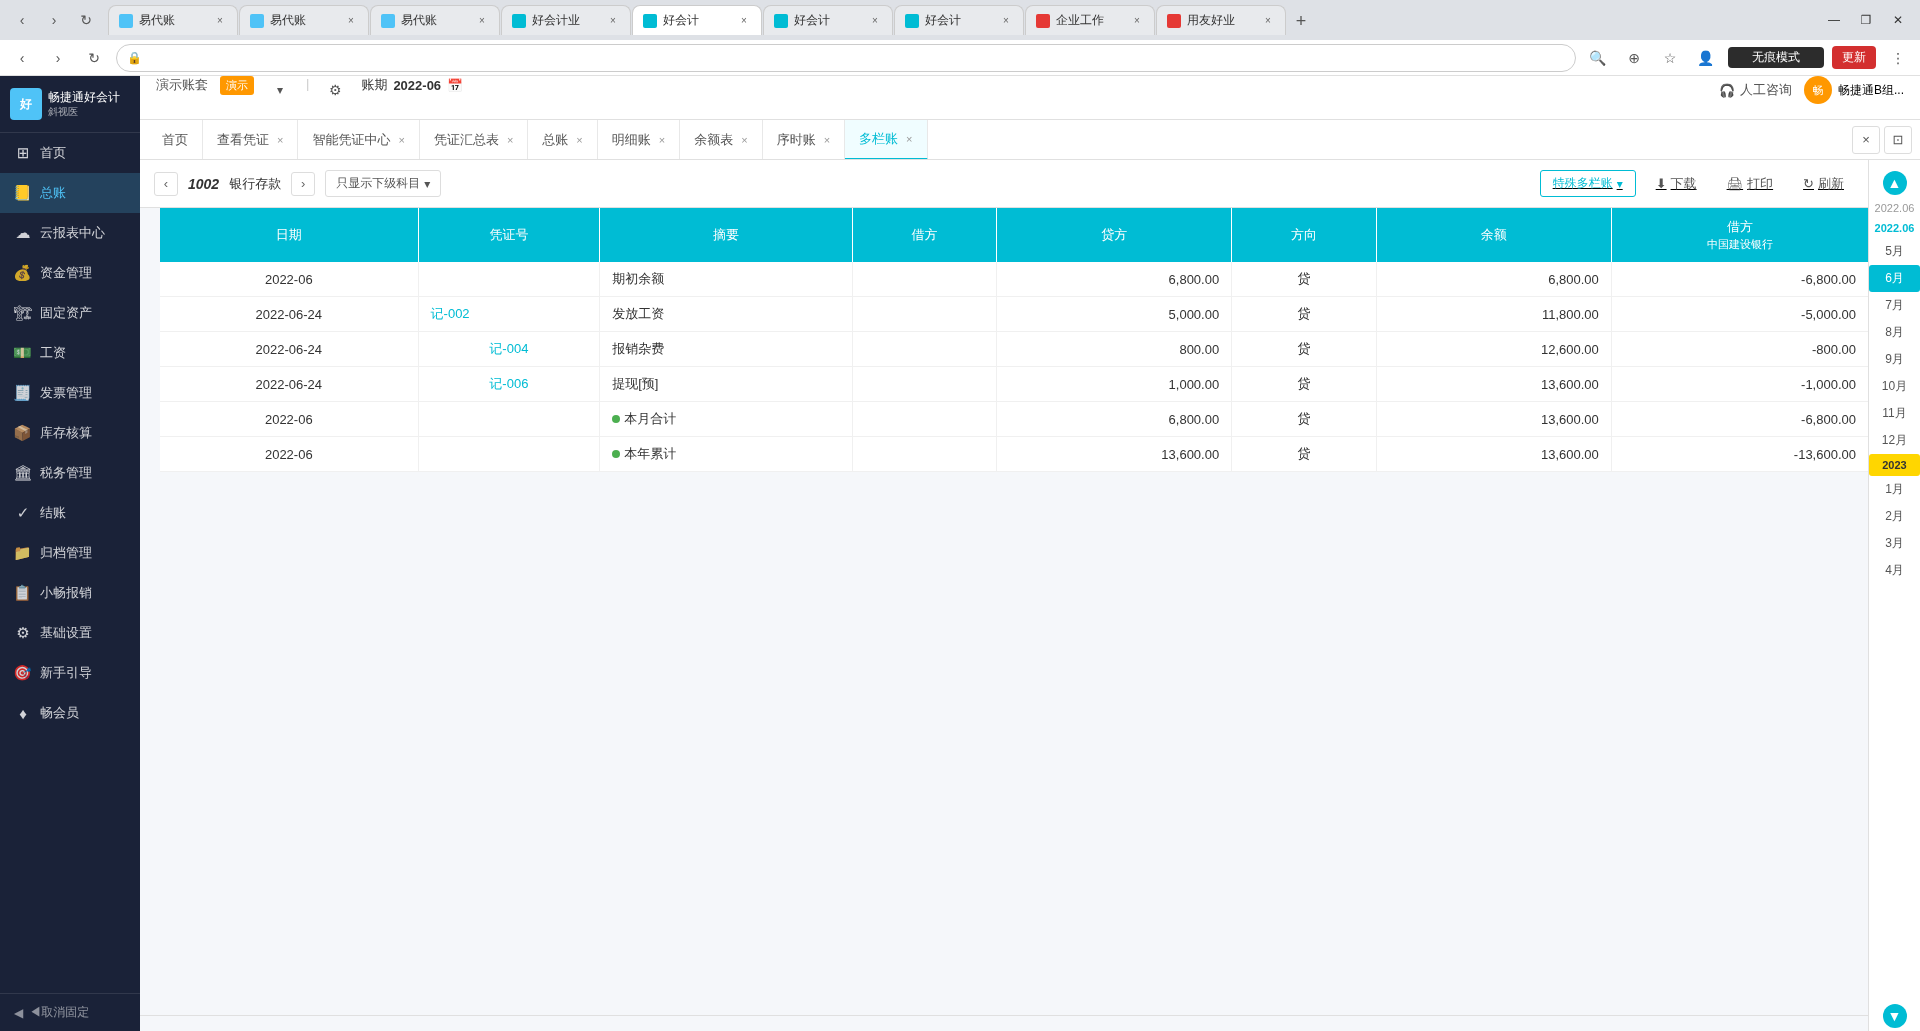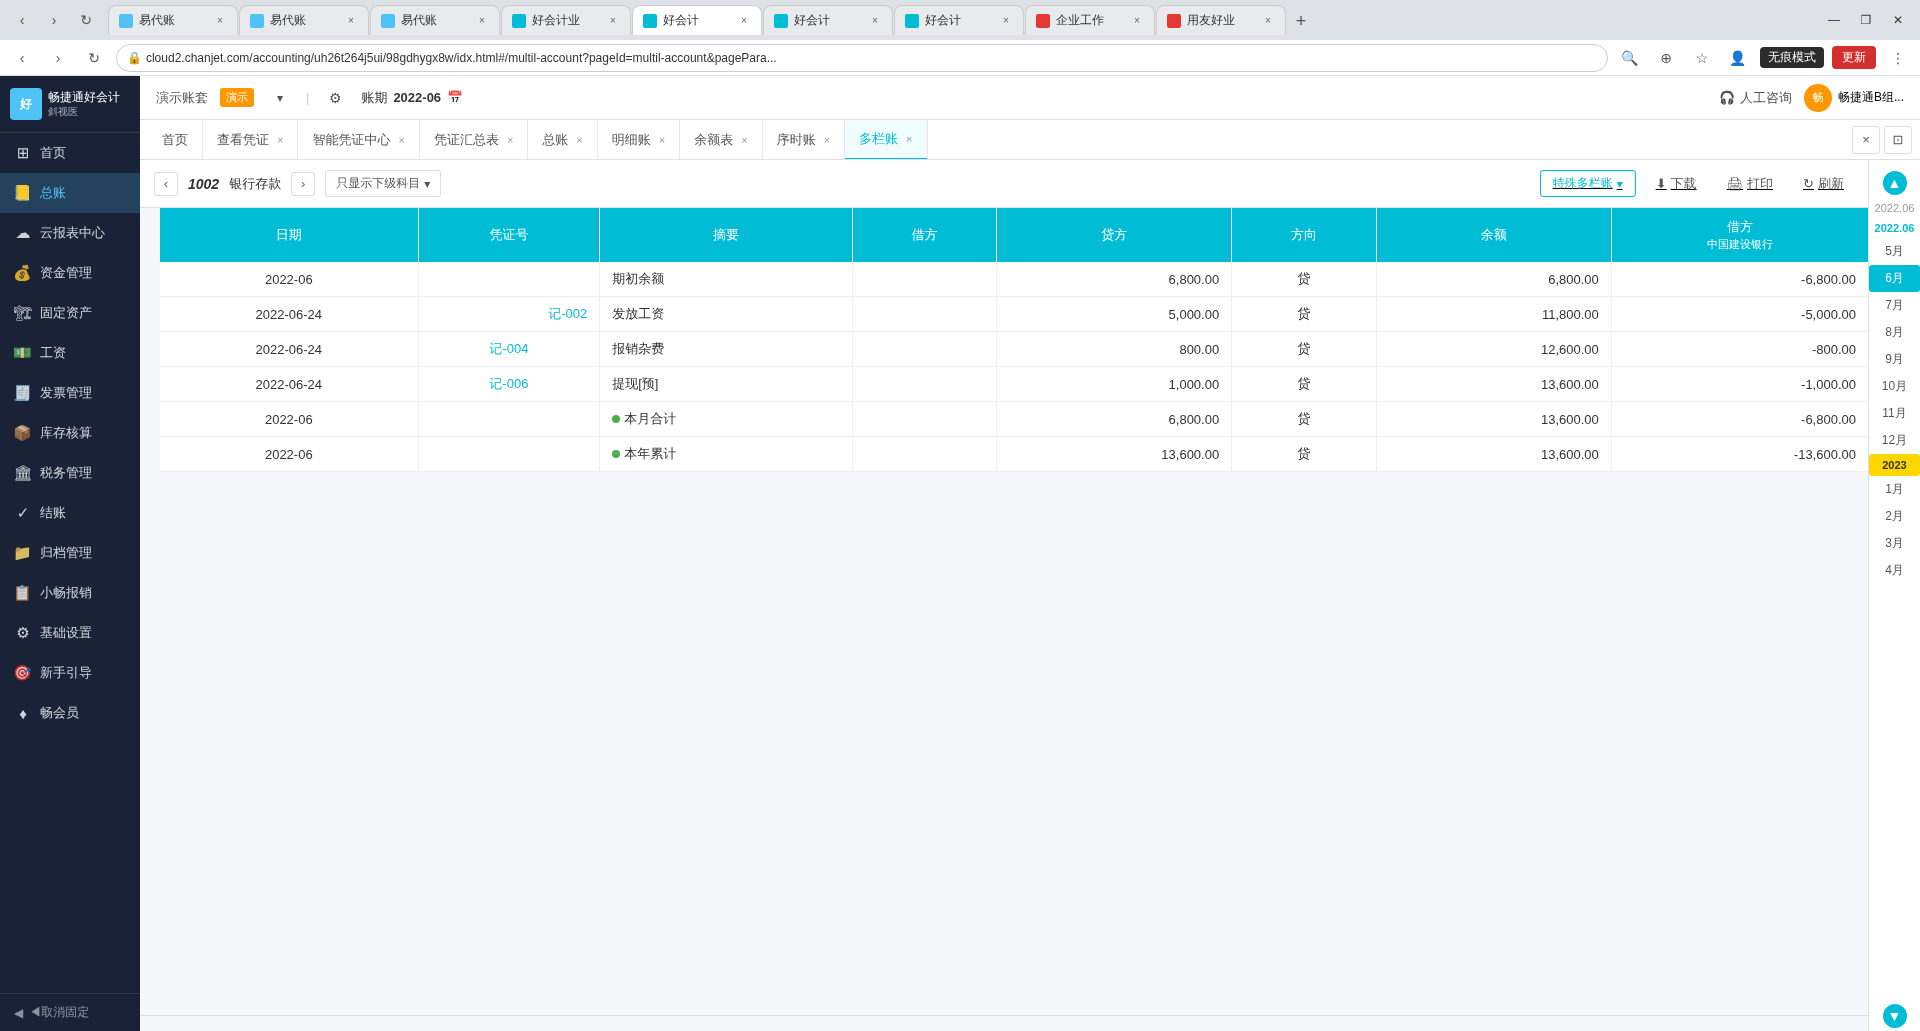--- a/index.html
+++ b/index.html
@@ -8,21 +8,21 @@
     
     .browser-chrome { background: #dee1e6; height: 40px; display: flex; align-items: center; padding: 0 8px; gap: 0; }
     .tab { display: flex; align-items: center; height: 30px; padding: 0 10px; background: #e8eaed; border-radius: 8px 8px 0 0; font-size: 12px; color: #333; gap: 6px; min-width: 130px; position: relative; cursor: pointer; border: 1px solid #ccc; border-bottom: none; }
     .tab.active { background: #fff; z-index: 2; }
     .tab-icon { width: 14px; height: 14px; border-radius: 2px; display: inline-block; flex-shrink: 0; }
     .tab-close { width: 14px; height: 14px; display: flex; align-items: center; justify-content: center; border-radius: 50%; margin-left: auto; font-size: 10px; color: #666; cursor: pointer; }
     .tab-new { width: 28px; height: 28px; display: flex; align-items: center; justify-content: center; border-radius: 50%; cursor: pointer; font-size: 18px; color: #555; }
     .browser-controls { display: flex; align-items: center; gap: 4px; margin-right: 8px; }
     .browser-controls .btn { width: 28px; height: 28px; display: flex; align-items: center; justify-content: center; border-radius: 50%; cursor: pointer; color: #555; font-size: 14px; }
     .address-bar { flex: 1; height: 28px; background: #fff; border-radius: 14px; display: flex; align-items: center; padding: 0 10px; font-size: 12px; color: #333; overflow: hidden; text-overflow: ellipsis; white-space: nowrap; border: 1px solid #ccc; }
-    .incognito-btn { background: #2c2c2c; color: #fff; border-radius: 4px; padding: 2px 8px; font-size: 12px; cursor: pointer; }
+    .incognito-btn { background: #2c2c2c; color: #fff; border-radius: 4px; padding: 2px 24px; font-size: 12px; cursor: pointer; }
     .update-btn { background: #d32f2f; color: #fff; border-radius: 4px; padding: 3px 10px; font-size: 12px; cursor: pointer; }
     .window-ctrl { width: 28px; height: 28px; display: flex; align-items: center; justify-content: center; cursor: pointer; font-size: 12px; color: #333; }
 
     
     .nav-bar { height: 36px; background: #fff; display: flex; align-items: center; padding: 0 8px; gap: 8px; border-bottom: 1px solid #e0e0e0; }
     .nav-btn { width: 28px; height: 28px; display: flex; align-items: center; justify-content: center; border-radius: 50%; cursor: pointer; font-size: 14px; color: #555; }
 
     
     .app-layout { display: flex; height: calc(1031px - 40px - 36px); }
 
@@ -33,21 +33,21 @@
     .logo-text { font-size: 12px; color: #fff; line-height: 1.3; }
     .sidebar-item { display: flex; align-items: center; gap: 8px; padding: 11px 14px; cursor: pointer; font-size: 13px; color: rgba(255,255,255,0.8); }
     .sidebar-item.active { background: rgba(79,195,247,0.2); color: #4fc3f7; }
     .sidebar-item .icon { width: 18px; height: 18px; display: flex; align-items: center; justify-content: center; font-size: 15px; flex-shrink: 0; }
     .sidebar-bottom { margin-top: auto; padding: 10px 14px; font-size: 12px; color: rgba(255,255,255,0.5); display: flex; align-items: center; gap: 6px; cursor: pointer; border-top: 1px solid rgba(255,255,255,0.1); }
 
     
     .main-content { flex: 1; display: flex; flex-direction: column; overflow: hidden; background: #f5f7fa; }
 
     
-    .app-header { background: #fff; padding: 0 16px; height: 44px; display: flex; align-items: center; gap: 12px; border-bottom: 1px solid #e0e0e0; flex-shrink: 0; }
+    .app-header { background: #fff; padding: 0 16px; height: 44px; display: flex; align-items: flex-start; gap: 12px; border-bottom: 1px solid #e0e0e0; flex-shrink: 0; }
     .demo-badge { background: #ff9800; color: #fff; font-size: 11px; padding: 2px 6px; border-radius: 3px; }
     .header-sep { color: #ccc; }
     .header-period { display: flex; align-items: center; gap: 6px; font-size: 13px; color: #333; }
     .header-right { margin-left: auto; display: flex; align-items: center; gap: 12px; }
     .consult-btn { display: flex; align-items: center; gap: 4px; font-size: 13px; color: #555; cursor: pointer; }
     .user-badge { display: flex; align-items: center; gap: 6px; font-size: 12px; }
     .user-avatar { width: 28px; height: 28px; background: #ff9800; border-radius: 50%; display: flex; align-items: center; justify-content: center; color: #fff; font-size: 11px; }
 
     
     .page-tabs { display: flex; align-items: center; background: #fff; border-bottom: 1px solid #e0e0e0; padding: 0 8px; flex-shrink: 0; height: 40px; overflow-x: auto; }
@@ -159,21 +159,20 @@
     <div class="window-ctrl">✕</div>
   </div>
 </div>
 
 <div class="nav-bar">
   <div class="nav-btn">‹</div>
   <div class="nav-btn">›</div>
   <div class="nav-btn">↻</div>
   <div class="address-bar">
     <span style="color:#999;margin-right:4px;">🔒</span>
-    <span>cloud2.chanjet.com/accounting/uh26t264j5ui/98gdhygx8w/idx.html#/multil-account?pageId=multil-account&amp;pagePara...</span>
   </div>
   <div class="nav-btn">🔍</div>
   <div class="nav-btn">⊕</div>
   <div class="nav-btn">☆</div>
   <div class="nav-btn">👤</div>
   <div class="incognito-btn">无痕模式</div>
   <div class="update-btn">更新</div>
   <div class="nav-btn">⋮</div>
 </div>
 
@@ -374,21 +373,21 @@
                   <td style="text-align: center;"></td>
                   <td style="text-align: left;">期初余额</td>
                   <td style="text-align: right;"></td>
                   <td style="text-align: right;">6,800.00</td>
                   <td style="text-align: center;">贷</td>
                   <td style="text-align: right;">6,800.00</td>
                   <td style="text-align: right;">-6,800.00</td>
                 </tr>
                 <tr>
                   <td style="text-align: center;">2022-06-24</td>
-                  <td style="text-align: right; color: rgb(0, 188, 212); cursor: pointer;">记-002</td>
+                  <td style="text-align: left; color: rgb(0, 188, 212); cursor: pointer;">记-002</td>
                   <td style="text-align: left;">发放工资</td>
                   <td style="text-align: right;"></td>
                   <td style="text-align: right;">5,000.00</td>
                   <td style="text-align: center;">贷</td>
                   <td style="text-align: right;">11,800.00</td>
                   <td style="text-align: right;">-5,000.00</td>
                 </tr>
                 <tr>
                   <td style="text-align: center;">2022-06-24</td>
                   <td style="text-align: center; color: rgb(0, 188, 212); cursor: pointer;">记-004</td>

